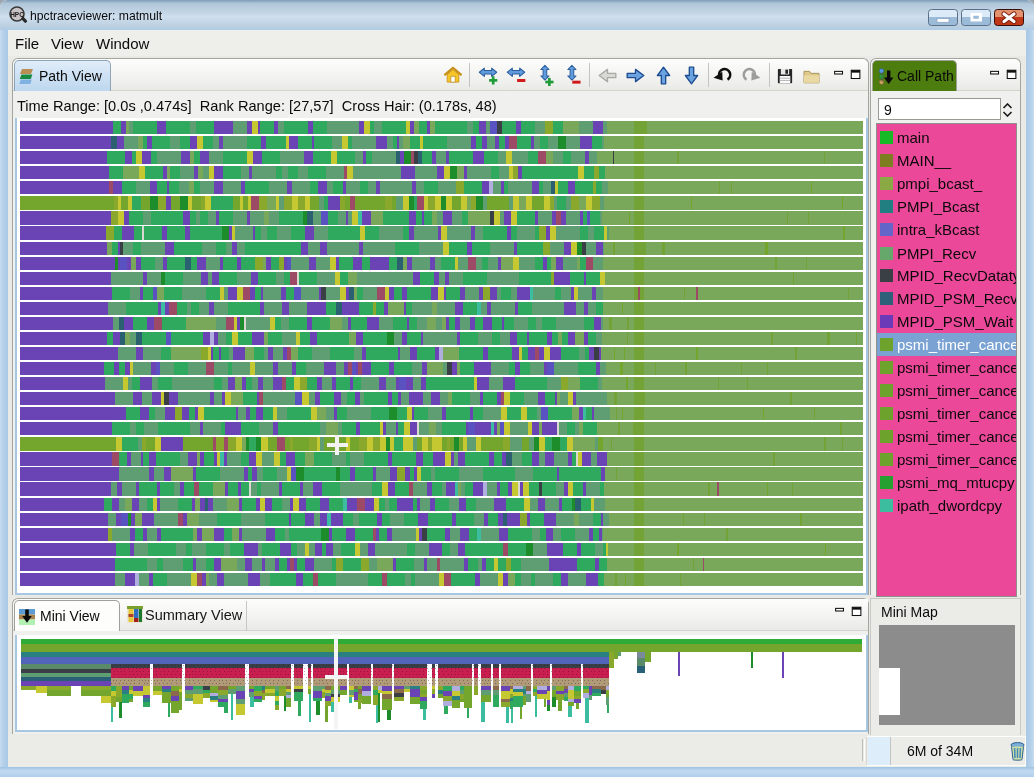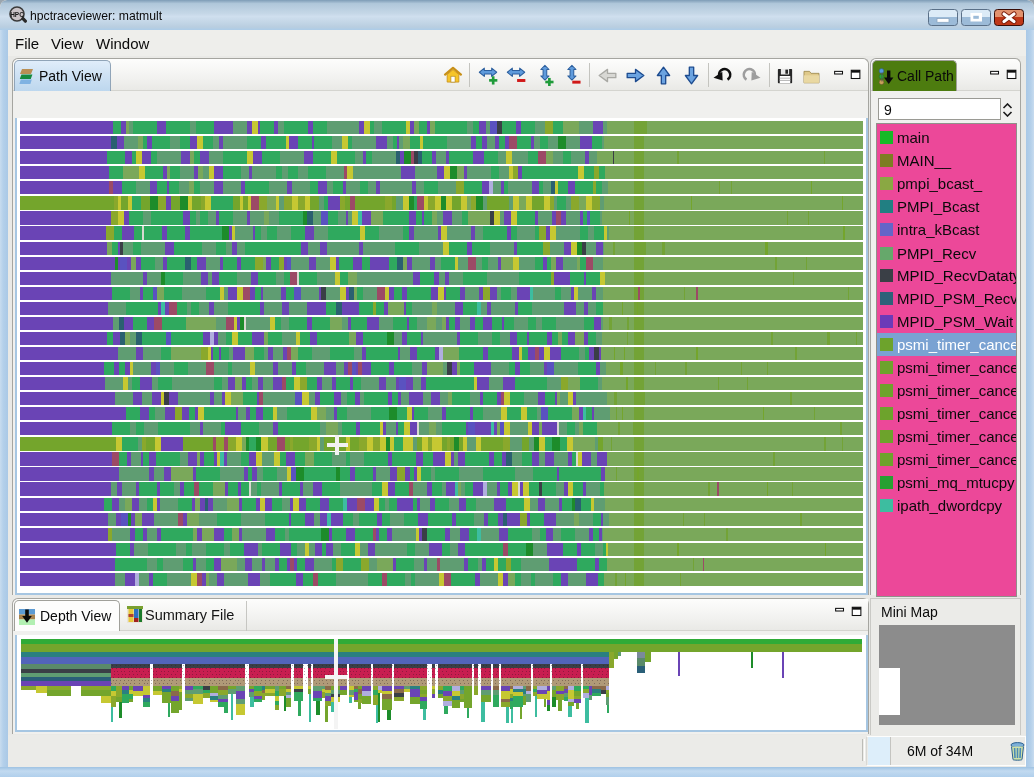--- a/index.html
+++ b/index.html
@@ -201,20 +201,21 @@
         <path d="M2.5 5.5 L9.5 5.5 L11.5 8 L21.5 8 L21.5 20 L2.5 20 Z" fill="#dfc98a" stroke="#9a854a" stroke-width="1"></path>
         <path d="M2.5 10.5 L21.5 10.5 L21.5 20 L2.5 20 Z" fill="#e9d8a2"></path>
       </svg>
       <svg class="tbi" style="left:819px;top:9px" width="18" height="18" viewBox="0 0 24 24">
         <rect x="3.5" y="4.5" width="10.5" height="3.5" fill="#fff" stroke="#0f0f0f" stroke-width="1.4"></rect>
       </svg>
       <svg class="tbi" style="left:836px;top:9px" width="18" height="18" viewBox="0 0 24 24">
         <rect x="3" y="3" width="11.5" height="11" fill="#fff" stroke="#0f0f0f" stroke-width="1.4"></rect>
         <rect x="3" y="3" width="11.5" height="3.2" fill="#0f0f0f"></rect>
       </svg>
+    <div id="traceInfo">Time Range: [0.0s ,0.474s]&nbsp; Rank Range: [27,57]&nbsp; Cross Hair: (0.178s, 48)</div>
     <div id="traceCanvas">
         <svg width="843" height="467" viewBox="0 0 843 467" shape-rendering="crispEdges">
           <path fill="#6a44b5" d="M0 0.0h93v13.2h-93zM101 0.0h5v13.2h-5zM137 0.0h3v13.2h-3zM140 0.0h2v13.2h-2zM142 0.0h4v13.2h-4zM194 0.0h7v13.2h-7zM201 0.0h12v13.2h-12zM227 0.0h5v13.2h-5zM238 0.0h2v13.2h-2zM254 0.0h4v13.2h-4zM288 0.0h5v13.2h-5zM339 0.0h5v13.2h-5zM390 0.0h4v13.2h-4zM407 0.0h3v13.2h-3zM459 0.0h7v13.2h-7zM496 0.0h5v13.2h-5zM573 0.0h3v13.2h-3zM576 0.0h7v13.2h-7zM819 0.0h2v13.2h-2zM627 0.0h3v13.2h-3zM621 0.0h3v13.2h-3zM0 15.1h91v13.2h-91zM97 15.1h7v13.2h-7zM127 15.1h5v13.2h-5zM170 15.1h7v13.2h-7zM199 15.1h4v13.2h-4zM241 15.1h2v13.2h-2zM243 15.1h3v13.2h-3zM269 15.1h9v13.2h-9zM292 15.1h2v13.2h-2zM356 15.1h4v13.2h-4zM360 15.1h7v13.2h-7zM377 15.1h2v13.2h-2zM451 15.1h5v13.2h-5zM462 15.1h5v13.2h-5zM475 15.1h4v13.2h-4zM485 15.1h4v13.2h-4zM511 15.1h3v13.2h-3zM560 15.1h12v13.2h-12zM599 15.1h2v13.2h-2zM669 15.1h2v13.2h-2zM0 30.1h87v13.2h-87zM105 30.1h3v13.2h-3zM108 30.1h4v13.2h-4zM122 30.1h9v13.2h-9zM161 30.1h9v13.2h-9zM180 30.1h9v13.2h-9zM233 30.1h9v13.2h-9zM284 30.1h9v13.2h-9zM343 30.1h3v13.2h-3zM380 30.1h4v13.2h-4zM412 30.1h4v13.2h-4zM426 30.1h3v13.2h-3zM453 30.1h7v13.2h-7zM460 30.1h4v13.2h-4zM565 30.1h4v13.2h-4zM607 30.1h2v13.2h-2zM0 45.2h89v13.2h-89zM143 45.2h4v13.2h-4zM174 45.2h4v13.2h-4zM194 45.2h9v13.2h-9zM229 45.2h3v13.2h-3zM381 45.2h5v13.2h-5zM386 45.2h9v13.2h-9zM417 45.2h7v13.2h-7zM444 45.2h3v13.2h-3zM498 45.2h4v13.2h-4zM646 45.2h3v13.2h-3zM0 60.2h89v13.2h-89zM93 60.2h9v13.2h-9zM130 60.2h7v13.2h-7zM147 60.2h2v13.2h-2zM194 60.2h9v13.2h-9zM221 60.2h4v13.2h-4zM267 60.2h5v13.2h-5zM298 60.2h9v13.2h-9zM323 60.2h3v13.2h-3zM356 60.2h4v13.2h-4zM392 60.2h4v13.2h-4zM462 60.2h7v13.2h-7zM481 60.2h3v13.2h-3zM512 60.2h7v13.2h-7zM548 60.2h7v13.2h-7zM146 75.3h5v13.2h-5zM308 75.3h12v13.2h-12zM771 75.3h3v13.2h-3zM0 90.4h91v13.2h-91zM104 90.4h5v13.2h-5zM163 90.4h7v13.2h-7zM196 90.4h3v13.2h-3zM227 90.4h3v13.2h-3zM326 90.4h2v13.2h-2zM342 90.4h9v13.2h-9zM389 90.4h7v13.2h-7zM402 90.4h2v13.2h-2zM423 90.4h9v13.2h-9zM484 90.4h3v13.2h-3zM487 90.4h4v13.2h-4zM515 90.4h3v13.2h-3zM532 90.4h4v13.2h-4zM541 90.4h5v13.2h-5zM560 90.4h3v13.2h-3zM0 105.4h86v13.2h-86zM102 105.4h12v13.2h-12zM142 105.4h5v13.2h-5zM165 105.4h5v13.2h-5zM209 105.4h3v13.2h-3zM233 105.4h2v13.2h-2zM285 105.4h9v13.2h-9zM389 105.4h5v13.2h-5zM418 105.4h3v13.2h-3zM451 105.4h4v13.2h-4zM487 105.4h4v13.2h-4zM526 105.4h4v13.2h-4zM779 105.4h2v13.2h-2zM819 105.4h2v13.2h-2zM0 120.5h87v13.2h-87zM98 120.5h2v13.2h-2zM145 120.5h9v13.2h-9zM212 120.5h5v13.2h-5zM281 120.5h7v13.2h-7zM300 120.5h3v13.2h-3zM303 120.5h4v13.2h-4zM339 120.5h4v13.2h-4zM447 120.5h5v13.2h-5zM494 120.5h3v13.2h-3zM544 120.5h7v13.2h-7zM576 120.5h7v13.2h-7zM0 135.5h95v13.2h-95zM98 135.5h2v13.2h-2zM107 135.5h4v13.2h-4zM116 135.5h5v13.2h-5zM143 135.5h4v13.2h-4zM177 135.5h9v13.2h-9zM200 135.5h3v13.2h-3zM217 135.5h4v13.2h-4zM246 135.5h5v13.2h-5zM264 135.5h3v13.2h-3zM289 135.5h7v13.2h-7zM316 135.5h3v13.2h-3zM333 135.5h9v13.2h-9zM350 135.5h12v13.2h-12zM362 135.5h7v13.2h-7zM387 135.5h5v13.2h-5zM410 135.5h5v13.2h-5zM478 135.5h3v13.2h-3zM523 135.5h4v13.2h-4zM536 135.5h7v13.2h-7zM762 135.5h1v13.2h-1zM664 135.5h2v13.2h-2zM737 135.5h3v13.2h-3zM0 150.6h91v13.2h-91zM123 150.6h4v13.2h-4zM181 150.6h7v13.2h-7zM192 150.6h7v13.2h-7zM231 150.6h7v13.2h-7zM393 150.6h7v13.2h-7zM414 150.6h5v13.2h-5zM425 150.6h4v13.2h-4zM534 150.6h4v13.2h-4zM538 150.6h12v13.2h-12zM564 150.6h2v13.2h-2zM0 165.7h89v13.2h-89zM89 165.7h3v13.2h-3zM120 165.7h3v13.2h-3zM208 165.7h9v13.2h-9zM230 165.7h5v13.2h-5zM241 165.7h2v13.2h-2zM261 165.7h5v13.2h-5zM299 165.7h2v13.2h-2zM326 165.7h3v13.2h-3zM369 165.7h5v13.2h-5zM382 165.7h5v13.2h-5zM411 165.7h7v13.2h-7zM424 165.7h2v13.2h-2zM440 165.7h5v13.2h-5zM459 165.7h4v13.2h-4zM470 165.7h7v13.2h-7zM497 165.7h4v13.2h-4zM501 165.7h9v13.2h-9zM551 165.7h3v13.2h-3zM572 165.7h4v13.2h-4zM0 180.7h86v13.2h-86zM86 180.7h2v13.2h-2zM138 180.7h3v13.2h-3zM145 180.7h4v13.2h-4zM189 180.7h5v13.2h-5zM240 180.7h4v13.2h-4zM262 180.7h7v13.2h-7zM287 180.7h12v13.2h-12zM299 180.7h7v13.2h-7zM322 180.7h5v13.2h-5zM327 180.7h3v13.2h-3zM330 180.7h9v13.2h-9zM364 180.7h4v13.2h-4zM384 180.7h2v13.2h-2zM435 180.7h5v13.2h-5zM440 180.7h3v13.2h-3zM467 180.7h4v13.2h-4zM495 180.7h3v13.2h-3zM544 180.7h12v13.2h-12zM564 180.7h4v13.2h-4zM766 180.7h1v13.2h-1zM622 180.7h3v13.2h-3zM0 195.8h93v13.2h-93zM104 195.8h9v13.2h-9zM127 195.8h7v13.2h-7zM217 195.8h3v13.2h-3zM287 195.8h5v13.2h-5zM328 195.8h3v13.2h-3zM347 195.8h12v13.2h-12zM387 195.8h2v13.2h-2zM426 195.8h3v13.2h-3zM435 195.8h5v13.2h-5zM450 195.8h5v13.2h-5zM463 195.8h9v13.2h-9zM482 195.8h2v13.2h-2zM574 195.8h7v13.2h-7zM0 210.8h87v13.2h-87zM93 210.8h7v13.2h-7zM183 210.8h7v13.2h-7zM194 210.8h4v13.2h-4zM232 210.8h12v13.2h-12zM290 210.8h7v13.2h-7zM336 210.8h7v13.2h-7zM382 210.8h5v13.2h-5zM401 210.8h2v13.2h-2zM437 210.8h3v13.2h-3zM490 210.8h7v13.2h-7zM507 210.8h2v13.2h-2zM527 210.8h5v13.2h-5zM548 210.8h7v13.2h-7zM564 210.8h4v13.2h-4zM582 210.8h4v13.2h-4zM600 210.8h2v13.2h-2zM0 225.9h86v13.2h-86zM86 225.9h12v13.2h-12zM116 225.9h7v13.2h-7zM191 225.9h2v13.2h-2zM199 225.9h2v13.2h-2zM213 225.9h12v13.2h-12zM248 225.9h5v13.2h-5zM263 225.9h4v13.2h-4zM342 225.9h4v13.2h-4zM378 225.9h2v13.2h-2zM390 225.9h7v13.2h-7zM415 225.9h4v13.2h-4zM463 225.9h5v13.2h-5zM492 225.9h4v13.2h-4zM496 225.9h3v13.2h-3zM508 225.9h7v13.2h-7zM519 225.9h5v13.2h-5zM530 225.9h4v13.2h-4zM534 225.9h7v13.2h-7zM569 225.9h5v13.2h-5zM579 225.9h2v13.2h-2zM609 225.9h1v13.2h-1zM0 241.0h84v13.2h-84zM94 241.0h5v13.2h-5zM105 241.0h5v13.2h-5zM131 241.0h5v13.2h-5zM253 241.0h5v13.2h-5zM272 241.0h4v13.2h-4zM304 241.0h12v13.2h-12zM324 241.0h4v13.2h-4zM336 241.0h2v13.2h-2zM342 241.0h9v13.2h-9zM369 241.0h5v13.2h-5zM402 241.0h5v13.2h-5zM432 241.0h5v13.2h-5zM454 241.0h5v13.2h-5zM459 241.0h12v13.2h-12zM495 241.0h5v13.2h-5zM524 241.0h3v13.2h-3zM576 241.0h4v13.2h-4zM586 241.0h4v13.2h-4zM0 256.0h85v13.2h-85zM120 256.0h7v13.2h-7zM127 256.0h5v13.2h-5zM208 256.0h7v13.2h-7zM222 256.0h4v13.2h-4zM238 256.0h5v13.2h-5zM253 256.0h9v13.2h-9zM297 256.0h5v13.2h-5zM312 256.0h4v13.2h-4zM330 256.0h3v13.2h-3zM359 256.0h7v13.2h-7zM376 256.0h3v13.2h-3zM386 256.0h7v13.2h-7zM401 256.0h5v13.2h-5zM457 256.0h3v13.2h-3zM460 256.0h9v13.2h-9zM483 256.0h7v13.2h-7zM490 256.0h5v13.2h-5zM0 271.1h95v13.2h-95zM113 271.1h9v13.2h-9zM132 271.1h9v13.2h-9zM149 271.1h9v13.2h-9zM190 271.1h4v13.2h-4zM202 271.1h3v13.2h-3zM237 271.1h2v13.2h-2zM295 271.1h5v13.2h-5zM314 271.1h7v13.2h-7zM335 271.1h5v13.2h-5zM368 271.1h4v13.2h-4zM378 271.1h3v13.2h-3zM389 271.1h9v13.2h-9zM398 271.1h2v13.2h-2zM400 271.1h3v13.2h-3zM411 271.1h9v13.2h-9zM460 271.1h3v13.2h-3zM477 271.1h4v13.2h-4zM518 271.1h7v13.2h-7zM535 271.1h2v13.2h-2zM553 271.1h3v13.2h-3zM0 286.1h95v13.2h-95zM95 286.1h4v13.2h-4zM99 286.1h7v13.2h-7zM120 286.1h9v13.2h-9zM145 286.1h4v13.2h-4zM149 286.1h3v13.2h-3zM152 286.1h3v13.2h-3zM162 286.1h7v13.2h-7zM175 286.1h3v13.2h-3zM216 286.1h2v13.2h-2zM226 286.1h4v13.2h-4zM236 286.1h7v13.2h-7zM314 286.1h3v13.2h-3zM392 286.1h2v13.2h-2zM422 286.1h4v13.2h-4zM450 286.1h3v13.2h-3zM559 286.1h4v13.2h-4zM572 286.1h2v13.2h-2zM724 286.1h1v13.2h-1zM0 301.2h85v13.2h-85zM85 301.2h7v13.2h-7zM180 301.2h3v13.2h-3zM205 301.2h16v13.2h-16zM253 301.2h5v13.2h-5zM336 301.2h4v13.2h-4zM363 301.2h3v13.2h-3zM376 301.2h2v13.2h-2zM390 301.2h7v13.2h-7zM446 301.2h2v13.2h-2zM455 301.2h16v13.2h-16zM474 301.2h3v13.2h-3zM512 301.2h7v13.2h-7zM522 301.2h12v13.2h-12zM534 301.2h3v13.2h-3zM141 316.3h22v13.2h-22zM631 316.3h1v13.2h-1zM0 331.3h92v13.2h-92zM107 331.3h4v13.2h-4zM121 331.3h2v13.2h-2zM129 331.3h7v13.2h-7zM168 331.3h9v13.2h-9zM180 331.3h4v13.2h-4zM194 331.3h3v13.2h-3zM204 331.3h3v13.2h-3zM229 331.3h7v13.2h-7zM266 331.3h9v13.2h-9zM368 331.3h4v13.2h-4zM396 331.3h7v13.2h-7zM413 331.3h12v13.2h-12zM431 331.3h3v13.2h-3zM438 331.3h7v13.2h-7zM469 331.3h5v13.2h-5zM482 331.3h4v13.2h-4zM512 331.3h7v13.2h-7zM525 331.3h9v13.2h-9zM548 331.3h4v13.2h-4zM562 331.3h9v13.2h-9zM577 331.3h9v13.2h-9zM586 331.3h1v13.2h-1zM774 331.3h1v13.2h-1zM710 331.3h1v13.2h-1zM0 346.4h94v13.2h-94zM94 346.4h5v13.2h-5zM129 346.4h5v13.2h-5zM144 346.4h7v13.2h-7zM173 346.4h3v13.2h-3zM224 346.4h4v13.2h-4zM232 346.4h5v13.2h-5zM330 346.4h5v13.2h-5zM353 346.4h3v13.2h-3zM370 346.4h7v13.2h-7zM385 346.4h5v13.2h-5zM394 346.4h3v13.2h-3zM537 346.4h2v13.2h-2zM581 346.4h4v13.2h-4zM0 361.4h91v13.2h-91zM97 361.4h5v13.2h-5zM116 361.4h3v13.2h-3zM137 361.4h3v13.2h-3zM160 361.4h4v13.2h-4zM205 361.4h3v13.2h-3zM218 361.4h3v13.2h-3zM259 361.4h3v13.2h-3zM280 361.4h3v13.2h-3zM293 361.4h9v13.2h-9zM368 361.4h7v13.2h-7zM407 361.4h5v13.2h-5zM426 361.4h9v13.2h-9zM453 361.4h5v13.2h-5zM458 361.4h5v13.2h-5zM477 361.4h3v13.2h-3zM488 361.4h4v13.2h-4zM500 361.4h3v13.2h-3zM544 361.4h4v13.2h-4zM563 361.4h3v13.2h-3zM0 376.5h84v13.2h-84zM92 376.5h7v13.2h-7zM112 376.5h7v13.2h-7zM137 376.5h3v13.2h-3zM172 376.5h3v13.2h-3zM180 376.5h5v13.2h-5zM188 376.5h5v13.2h-5zM219 376.5h3v13.2h-3zM236 376.5h4v13.2h-4zM245 376.5h7v13.2h-7zM270 376.5h3v13.2h-3zM279 376.5h4v13.2h-4zM283 376.5h3v13.2h-3zM300 376.5h9v13.2h-9zM327 376.5h5v13.2h-5zM332 376.5h5v13.2h-5zM345 376.5h9v13.2h-9zM377 376.5h16v13.2h-16zM397 376.5h3v13.2h-3zM410 376.5h5v13.2h-5zM439 376.5h7v13.2h-7zM474 376.5h12v13.2h-12zM518 376.5h7v13.2h-7zM539 376.5h3v13.2h-3zM585 376.5h4v13.2h-4zM751 376.5h2v13.2h-2zM739 376.5h1v13.2h-1zM694 376.5h1v13.2h-1zM0 391.6h88v13.2h-88zM96 391.6h5v13.2h-5zM111 391.6h4v13.2h-4zM122 391.6h12v13.2h-12zM163 391.6h4v13.2h-4zM269 391.6h2v13.2h-2zM285 391.6h9v13.2h-9zM300 391.6h7v13.2h-7zM311 391.6h12v13.2h-12zM357 391.6h5v13.2h-5zM398 391.6h5v13.2h-5zM403 391.6h5v13.2h-5zM432 391.6h4v13.2h-4zM464 391.6h4v13.2h-4zM478 391.6h5v13.2h-5zM487 391.6h9v13.2h-9zM496 391.6h4v13.2h-4zM507 391.6h3v13.2h-3zM524 391.6h12v13.2h-12zM581 391.6h2v13.2h-2zM621 391.6h1v13.2h-1zM0 406.6h88v13.2h-88zM110 406.6h5v13.2h-5zM123 406.6h4v13.2h-4zM137 406.6h4v13.2h-4zM177 406.6h5v13.2h-5zM194 406.6h7v13.2h-7zM201 406.6h3v13.2h-3zM219 406.6h3v13.2h-3zM246 406.6h9v13.2h-9zM309 406.6h3v13.2h-3zM326 406.6h9v13.2h-9zM356 406.6h3v13.2h-3zM367 406.6h5v13.2h-5zM399 406.6h3v13.2h-3zM425 406.6h5v13.2h-5zM440 406.6h9v13.2h-9zM479 406.6h9v13.2h-9zM526 406.6h7v13.2h-7zM569 406.6h4v13.2h-4zM579 406.6h3v13.2h-3zM605 406.6h3v13.2h-3zM723 406.6h3v13.2h-3zM0 421.7h89v13.2h-89zM89 421.7h7v13.2h-7zM110 421.7h4v13.2h-4zM224 421.7h9v13.2h-9zM233 421.7h5v13.2h-5zM260 421.7h4v13.2h-4zM264 421.7h7v13.2h-7zM295 421.7h7v13.2h-7zM306 421.7h7v13.2h-7zM348 421.7h7v13.2h-7zM409 421.7h9v13.2h-9zM418 421.7h4v13.2h-4zM438 421.7h7v13.2h-7zM527 421.7h12v13.2h-12zM539 421.7h4v13.2h-4zM557 421.7h4v13.2h-4zM0 436.7h84v13.2h-84zM84 436.7h7v13.2h-7zM91 436.7h4v13.2h-4zM173 436.7h3v13.2h-3zM194 436.7h7v13.2h-7zM225 436.7h3v13.2h-3zM228 436.7h4v13.2h-4zM242 436.7h3v13.2h-3zM255 436.7h4v13.2h-4zM267 436.7h3v13.2h-3zM274 436.7h3v13.2h-3zM285 436.7h9v13.2h-9zM373 436.7h3v13.2h-3zM404 436.7h3v13.2h-3zM444 436.7h4v13.2h-4zM462 436.7h4v13.2h-4zM529 436.7h12v13.2h-12zM541 436.7h7v13.2h-7zM548 436.7h9v13.2h-9zM575 436.7h4v13.2h-4zM587 436.7h7v13.2h-7zM597 436.7h2v13.2h-2zM728 436.7h2v13.2h-2zM0 451.8h95v13.2h-95zM105 451.8h5v13.2h-5zM110 451.8h5v13.2h-5zM129 451.8h4v13.2h-4zM182 451.8h4v13.2h-4zM197 451.8h7v13.2h-7zM228 451.8h12v13.2h-12zM276 451.8h7v13.2h-7zM455 451.8h5v13.2h-5zM483 451.8h5v13.2h-5zM541 451.8h7v13.2h-7zM566 451.8h7v13.2h-7zM573 451.8h5v13.2h-5zM709 451.8h1v13.2h-1zM619 451.8h1v13.2h-1z"></path>
           <path fill="#2fa95e" d="M93 0.0h8v13.2h-8zM113 0.0h10v13.2h-10zM123 0.0h14v13.2h-14zM146 0.0h24v13.2h-24zM176 0.0h18v13.2h-18zM240 0.0h8v13.2h-8zM248 0.0h6v13.2h-6zM264 0.0h24v13.2h-24zM293 0.0h14v13.2h-14zM350 0.0h4v13.2h-4zM362 0.0h24v13.2h-24zM399 0.0h8v13.2h-8zM415 0.0h32v13.2h-32zM453 0.0h6v13.2h-6zM482 0.0h14v13.2h-14zM501 0.0h14v13.2h-14zM533 0.0h10v13.2h-10zM587 0.0h2v13.2h-2zM123 15.1h4v13.2h-4zM132 15.1h14v13.2h-14zM146 15.1h4v13.2h-4zM160 15.1h10v13.2h-10zM183 15.1h10v13.2h-10zM227 15.1h14v13.2h-14zM246 15.1h10v13.2h-10zM256 15.1h10v13.2h-10zM278 15.1h14v13.2h-14zM294 15.1h18v13.2h-18zM328 15.1h4v13.2h-4zM373 15.1h4v13.2h-4zM390 15.1h10v13.2h-10zM403 15.1h24v13.2h-24zM456 15.1h6v13.2h-6zM479 15.1h6v13.2h-6zM497 15.1h14v13.2h-14zM520 15.1h8v13.2h-8zM572 15.1h10v13.2h-10zM87 30.1h18v13.2h-18zM112 30.1h4v13.2h-4zM131 30.1h6v13.2h-6zM174 30.1h6v13.2h-6zM203 30.1h24v13.2h-24zM242 30.1h18v13.2h-18zM293 30.1h18v13.2h-18zM317 30.1h18v13.2h-18zM346 30.1h6v13.2h-6zM402 30.1h10v13.2h-10zM429 30.1h24v13.2h-24zM464 30.1h14v13.2h-14zM508 30.1h10v13.2h-10zM543 30.1h8v13.2h-8zM588 30.1h2v13.2h-2zM89 45.2h14v13.2h-14zM125 45.2h18v13.2h-18zM150 45.2h10v13.2h-10zM203 45.2h18v13.2h-18zM256 45.2h6v13.2h-6zM268 45.2h10v13.2h-10zM288 45.2h18v13.2h-18zM471 45.2h8v13.2h-8zM502 45.2h24v13.2h-24zM526 45.2h24v13.2h-24zM550 45.2h8v13.2h-8zM564 45.2h10v13.2h-10zM579 45.2h6v13.2h-6zM608 45.2h2v13.2h-2zM102 60.2h14v13.2h-14zM137 60.2h10v13.2h-10zM149 60.2h10v13.2h-10zM174 60.2h6v13.2h-6zM225 60.2h24v13.2h-24zM290 60.2h8v13.2h-8zM313 60.2h10v13.2h-10zM340 60.2h8v13.2h-8zM404 60.2h14v13.2h-14zM444 60.2h18v13.2h-18zM484 60.2h4v13.2h-4zM519 60.2h4v13.2h-4zM538 60.2h10v13.2h-10zM555 60.2h18v13.2h-18zM576 60.2h6v13.2h-6zM112 75.3h9v13.2h-9zM191 75.3h22v13.2h-22zM304 75.3h4v13.2h-4zM394 75.3h3v13.2h-3zM537 75.3h9v13.2h-9zM584 75.3h5v13.2h-5zM109 90.4h14v13.2h-14zM131 90.4h32v13.2h-32zM170 90.4h6v13.2h-6zM180 90.4h8v13.2h-8zM199 90.4h14v13.2h-14zM259 90.4h24v13.2h-24zM308 90.4h10v13.2h-10zM363 90.4h18v13.2h-18zM381 90.4h8v13.2h-8zM396 90.4h6v13.2h-6zM404 90.4h8v13.2h-8zM442 90.4h6v13.2h-6zM497 90.4h10v13.2h-10zM507 90.4h8v13.2h-8zM563 90.4h4v13.2h-4zM570 90.4h10v13.2h-10zM617 90.4h2v13.2h-2zM94 105.4h8v13.2h-8zM114 105.4h8v13.2h-8zM124 105.4h18v13.2h-18zM147 105.4h18v13.2h-18zM170 105.4h32v13.2h-32zM235 105.4h6v13.2h-6zM247 105.4h10v13.2h-10zM271 105.4h14v13.2h-14zM308 105.4h32v13.2h-32zM345 105.4h14v13.2h-14zM383 105.4h6v13.2h-6zM463 105.4h24v13.2h-24zM491 105.4h6v13.2h-6zM515 105.4h4v13.2h-4zM560 105.4h8v13.2h-8zM574 105.4h10v13.2h-10zM92 120.5h6v13.2h-6zM113 120.5h8v13.2h-8zM154 120.5h18v13.2h-18zM172 120.5h10v13.2h-10zM196 120.5h10v13.2h-10zM225 120.5h32v13.2h-32zM257 120.5h24v13.2h-24zM375 120.5h24v13.2h-24zM429 120.5h18v13.2h-18zM452 120.5h18v13.2h-18zM497 120.5h8v13.2h-8zM505 120.5h18v13.2h-18zM584 120.5h2v13.2h-2zM121 135.5h14v13.2h-14zM147 135.5h18v13.2h-18zM171 135.5h6v13.2h-6zM203 135.5h14v13.2h-14zM221 135.5h14v13.2h-14zM251 135.5h8v13.2h-8zM319 135.5h14v13.2h-14zM342 135.5h8v13.2h-8zM369 135.5h8v13.2h-8zM421 135.5h14v13.2h-14zM462 135.5h6v13.2h-6zM515 135.5h8v13.2h-8zM527 135.5h4v13.2h-4zM560 135.5h6v13.2h-6zM583 135.5h2v13.2h-2zM145 150.6h18v13.2h-18zM199 150.6h18v13.2h-18zM238 150.6h18v13.2h-18zM264 150.6h6v13.2h-6zM279 150.6h18v13.2h-18zM320 150.6h8v13.2h-8zM400 150.6h14v13.2h-14zM443 150.6h24v13.2h-24zM499 150.6h32v13.2h-32zM550 150.6h14v13.2h-14zM566 150.6h14v13.2h-14zM92 165.7h18v13.2h-18zM123 165.7h10v13.2h-10zM144 165.7h18v13.2h-18zM186 165.7h14v13.2h-14zM235 165.7h6v13.2h-6zM266 165.7h8v13.2h-8zM337 165.7h6v13.2h-6zM374 165.7h8v13.2h-8zM387 165.7h24v13.2h-24zM426 165.7h14v13.2h-14zM481 165.7h10v13.2h-10zM535 165.7h6v13.2h-6zM583 165.7h2v13.2h-2zM106 180.7h32v13.2h-32zM157 180.7h10v13.2h-10zM171 180.7h8v13.2h-8zM208 180.7h32v13.2h-32zM306 180.7h10v13.2h-10zM339 180.7h14v13.2h-14zM356 180.7h8v13.2h-8zM386 180.7h6v13.2h-6zM443 180.7h14v13.2h-14zM498 180.7h14v13.2h-14zM576 180.7h7v13.2h-7zM113 195.8h14v13.2h-14zM142 195.8h24v13.2h-24zM255 195.8h6v13.2h-6zM269 195.8h18v13.2h-18zM292 195.8h18v13.2h-18zM331 195.8h8v13.2h-8zM339 195.8h8v13.2h-8zM373 195.8h14v13.2h-14zM389 195.8h8v13.2h-8zM429 195.8h6v13.2h-6zM455 195.8h8v13.2h-8zM472 195.8h10v13.2h-10zM484 195.8h10v13.2h-10zM508 195.8h8v13.2h-8zM522 195.8h14v13.2h-14zM564 195.8h10v13.2h-10zM87 210.8h6v13.2h-6zM122 210.8h24v13.2h-24zM151 210.8h32v13.2h-32zM206 210.8h6v13.2h-6zM218 210.8h14v13.2h-14zM248 210.8h14v13.2h-14zM280 210.8h10v13.2h-10zM297 210.8h32v13.2h-32zM343 210.8h24v13.2h-24zM387 210.8h14v13.2h-14zM440 210.8h18v13.2h-18zM472 210.8h8v13.2h-8zM497 210.8h10v13.2h-10zM509 210.8h18v13.2h-18zM532 210.8h6v13.2h-6zM542 210.8h6v13.2h-6zM568 210.8h8v13.2h-8zM141 225.9h10v13.2h-10zM193 225.9h6v13.2h-6zM201 225.9h8v13.2h-8zM234 225.9h10v13.2h-10zM278 225.9h14v13.2h-14zM310 225.9h24v13.2h-24zM346 225.9h32v13.2h-32zM397 225.9h18v13.2h-18zM439 225.9h24v13.2h-24zM468 225.9h24v13.2h-24zM502 225.9h6v13.2h-6zM541 225.9h18v13.2h-18zM565 225.9h4v13.2h-4zM581 225.9h3v13.2h-3zM84 241.0h10v13.2h-10zM99 241.0h6v13.2h-6zM154 241.0h8v13.2h-8zM162 241.0h6v13.2h-6zM208 241.0h4v13.2h-4zM276 241.0h10v13.2h-10zM351 241.0h18v13.2h-18zM374 241.0h8v13.2h-8zM382 241.0h10v13.2h-10zM440 241.0h14v13.2h-14zM489 241.0h6v13.2h-6zM500 241.0h10v13.2h-10zM558 241.0h18v13.2h-18zM112 256.0h8v13.2h-8zM138 256.0h14v13.2h-14zM194 256.0h8v13.2h-8zM226 256.0h6v13.2h-6zM266 256.0h8v13.2h-8zM287 256.0h10v13.2h-10zM316 256.0h14v13.2h-14zM333 256.0h8v13.2h-8zM406 256.0h24v13.2h-24zM430 256.0h24v13.2h-24zM495 256.0h32v13.2h-32zM560 256.0h18v13.2h-18zM582 256.0h7v13.2h-7zM223 271.1h14v13.2h-14zM300 271.1h14v13.2h-14zM327 271.1h8v13.2h-8zM344 271.1h24v13.2h-24zM372 271.1h6v13.2h-6zM432 271.1h18v13.2h-18zM463 271.1h14v13.2h-14zM490 271.1h14v13.2h-14zM525 271.1h10v13.2h-10zM587 271.1h6v13.2h-6zM610 271.1h1v13.2h-1zM106 286.1h14v13.2h-14zM129 286.1h6v13.2h-6zM169 286.1h6v13.2h-6zM184 286.1h18v13.2h-18zM202 286.1h14v13.2h-14zM230 286.1h6v13.2h-6zM243 286.1h10v13.2h-10zM267 286.1h24v13.2h-24zM317 286.1h10v13.2h-10zM351 286.1h18v13.2h-18zM377 286.1h10v13.2h-10zM394 286.1h14v13.2h-14zM426 286.1h24v13.2h-24zM453 286.1h10v13.2h-10zM487 286.1h14v13.2h-14zM507 286.1h10v13.2h-10zM528 286.1h24v13.2h-24zM566 286.1h6v13.2h-6zM92 301.2h18v13.2h-18zM116 301.2h8v13.2h-8zM138 301.2h32v13.2h-32zM201 301.2h4v13.2h-4zM221 301.2h18v13.2h-18zM258 301.2h18v13.2h-18zM276 301.2h24v13.2h-24zM322 301.2h14v13.2h-14zM340 301.2h14v13.2h-14zM354 301.2h6v13.2h-6zM378 301.2h6v13.2h-6zM422 301.2h24v13.2h-24zM547 301.2h8v13.2h-8zM563 301.2h14v13.2h-14zM584 301.2h2v13.2h-2zM102 316.3h16v13.2h-16zM229 316.3h7v13.2h-7zM374 316.3h9v13.2h-9zM525 316.3h7v13.2h-7zM540 316.3h7v13.2h-7zM583 316.3h7v13.2h-7zM99 331.3h8v13.2h-8zM123 331.3h6v13.2h-6zM136 331.3h24v13.2h-24zM184 331.3h10v13.2h-10zM221 331.3h8v13.2h-8zM260 331.3h6v13.2h-6zM275 331.3h10v13.2h-10zM294 331.3h18v13.2h-18zM326 331.3h4v13.2h-4zM344 331.3h24v13.2h-24zM372 331.3h24v13.2h-24zM403 331.3h10v13.2h-10zM445 331.3h24v13.2h-24zM474 331.3h8v13.2h-8zM502 331.3h10v13.2h-10zM552 331.3h4v13.2h-4zM176 346.4h24v13.2h-24zM228 346.4h4v13.2h-4zM243 346.4h14v13.2h-14zM284 346.4h24v13.2h-24zM308 346.4h8v13.2h-8zM320 346.4h10v13.2h-10zM335 346.4h18v13.2h-18zM390 346.4h4v13.2h-4zM401 346.4h10v13.2h-10zM415 346.4h24v13.2h-24zM463 346.4h32v13.2h-32zM513 346.4h24v13.2h-24zM539 346.4h32v13.2h-32zM571 346.4h10v13.2h-10zM585 346.4h7v13.2h-7zM119 361.4h18v13.2h-18zM140 361.4h6v13.2h-6zM146 361.4h8v13.2h-8zM164 361.4h10v13.2h-10zM179 361.4h14v13.2h-14zM208 361.4h10v13.2h-10zM221 361.4h8v13.2h-8zM237 361.4h4v13.2h-4zM262 361.4h18v13.2h-18zM302 361.4h18v13.2h-18zM352 361.4h10v13.2h-10zM375 361.4h14v13.2h-14zM412 361.4h10v13.2h-10zM445 361.4h8v13.2h-8zM480 361.4h8v13.2h-8zM509 361.4h10v13.2h-10zM522 361.4h14v13.2h-14zM553 361.4h10v13.2h-10zM580 361.4h4v13.2h-4zM84 376.5h8v13.2h-8zM127 376.5h6v13.2h-6zM158 376.5h14v13.2h-14zM222 376.5h14v13.2h-14zM252 376.5h10v13.2h-10zM286 376.5h14v13.2h-14zM309 376.5h14v13.2h-14zM359 376.5h6v13.2h-6zM369 376.5h8v13.2h-8zM393 376.5h4v13.2h-4zM415 376.5h14v13.2h-14zM446 376.5h10v13.2h-10zM486 376.5h18v13.2h-18zM542 376.5h10v13.2h-10zM561 376.5h4v13.2h-4zM565 376.5h6v13.2h-6zM197 391.6h24v13.2h-24zM245 391.6h24v13.2h-24zM271 391.6h14v13.2h-14zM323 391.6h10v13.2h-10zM339 391.6h18v13.2h-18zM362 391.6h8v13.2h-8zM384 391.6h14v13.2h-14zM408 391.6h24v13.2h-24zM436 391.6h18v13.2h-18zM468 391.6h10v13.2h-10zM510 391.6h14v13.2h-14zM573 391.6h8v13.2h-8zM115 406.6h8v13.2h-8zM141 406.6h14v13.2h-14zM155 406.6h18v13.2h-18zM204 406.6h8v13.2h-8zM255 406.6h10v13.2h-10zM269 406.6h32v13.2h-32zM312 406.6h14v13.2h-14zM335 406.6h18v13.2h-18zM359 406.6h8v13.2h-8zM407 406.6h18v13.2h-18zM449 406.6h8v13.2h-8zM488 406.6h24v13.2h-24zM520 406.6h6v13.2h-6zM541 406.6h14v13.2h-14zM573 406.6h6v13.2h-6zM583 406.6h3v13.2h-3zM96 421.7h14v13.2h-14zM128 421.7h10v13.2h-10zM138 421.7h18v13.2h-18zM166 421.7h6v13.2h-6zM186 421.7h18v13.2h-18zM210 421.7h14v13.2h-14zM242 421.7h18v13.2h-18zM271 421.7h6v13.2h-6zM302 421.7h4v13.2h-4zM321 421.7h14v13.2h-14zM387 421.7h8v13.2h-8zM422 421.7h8v13.2h-8zM445 421.7h32v13.2h-32zM477 421.7h6v13.2h-6zM488 421.7h8v13.2h-8zM496 421.7h10v13.2h-10zM543 421.7h14v13.2h-14zM561 421.7h14v13.2h-14zM583 421.7h3v13.2h-3zM95 436.7h32v13.2h-32zM137 436.7h6v13.2h-6zM163 436.7h10v13.2h-10zM186 436.7h8v13.2h-8zM259 436.7h8v13.2h-8zM277 436.7h8v13.2h-8zM312 436.7h4v13.2h-4zM323 436.7h18v13.2h-18zM376 436.7h18v13.2h-18zM448 436.7h10v13.2h-10zM466 436.7h8v13.2h-8zM478 436.7h8v13.2h-8zM491 436.7h10v13.2h-10zM557 436.7h18v13.2h-18zM579 436.7h8v13.2h-8zM133 451.8h14v13.2h-14zM250 451.8h18v13.2h-18zM268 451.8h8v13.2h-8zM283 451.8h10v13.2h-10zM298 451.8h18v13.2h-18zM348 451.8h14v13.2h-14zM367 451.8h18v13.2h-18zM391 451.8h4v13.2h-4zM431 451.8h24v13.2h-24zM495 451.8h6v13.2h-6zM511 451.8h4v13.2h-4zM533 451.8h8v13.2h-8zM578 451.8h6v13.2h-6zM584 451.8h3v13.2h-3z"></path>
           <path fill="#7aa85a" d="M106 0.0h3v13.2h-3zM394 0.0h5v13.2h-5zM410 0.0h5v13.2h-5zM543 0.0h16v13.2h-16zM587 0.0h256v13.2h-256zM118 15.1h5v13.2h-5zM383 15.1h7v13.2h-7zM582 15.1h261v13.2h-261zM170 30.1h4v13.2h-4zM526 30.1h7v13.2h-7zM577 30.1h11v13.2h-11zM588 30.1h255v13.2h-255zM103 45.2h16v13.2h-16zM147 45.2h3v13.2h-3zM178 45.2h5v13.2h-5zM437 45.2h7v13.2h-7zM585 45.2h258v13.2h-258zM169 60.2h5v13.2h-5zM582 60.2h261v13.2h-261zM247 75.3h9v13.2h-9zM447 75.3h4v13.2h-4zM499 75.3h7v13.2h-7zM559 75.3h7v13.2h-7zM584 75.3h259v13.2h-259zM244 90.4h5v13.2h-5zM351 90.4h12v13.2h-12zM412 90.4h5v13.2h-5zM448 90.4h22v13.2h-22zM582 90.4h261v13.2h-261zM587 105.4h256v13.2h-256zM87 120.5h5v13.2h-5zM584 120.5h259v13.2h-259zM111 135.5h5v13.2h-5zM243 135.5h3v13.2h-3zM383 135.5h4v13.2h-4zM481 135.5h12v13.2h-12zM531 135.5h5v13.2h-5zM557 135.5h3v13.2h-3zM583 135.5h260v13.2h-260zM328 150.6h9v13.2h-9zM580 150.6h263v13.2h-263zM137 165.7h7v13.2h-7zM334 165.7h3v13.2h-3zM583 165.7h260v13.2h-260zM368 180.7h16v13.2h-16zM412 180.7h5v13.2h-5zM583 180.7h260v13.2h-260zM166 195.8h30v13.2h-30zM310 195.8h12v13.2h-12zM407 195.8h9v13.2h-9zM422 195.8h4v13.2h-4zM581 195.8h262v13.2h-262zM105 210.8h5v13.2h-5zM244 210.8h4v13.2h-4zM329 210.8h7v13.2h-7zM538 210.8h4v13.2h-4zM555 210.8h9v13.2h-9zM582 210.8h261v13.2h-261zM151 225.9h30v13.2h-30zM225 225.9h9v13.2h-9zM271 225.9h7v13.2h-7zM423 225.9h16v13.2h-16zM581 225.9h262v13.2h-262zM407 241.0h16v13.2h-16zM437 241.0h3v13.2h-3zM586 241.0h257v13.2h-257zM215 256.0h7v13.2h-7zM548 256.0h12v13.2h-12zM582 256.0h261v13.2h-261zM211 271.1h12v13.2h-12zM428 271.1h4v13.2h-4zM537 271.1h3v13.2h-3zM587 271.1h256v13.2h-256zM297 286.1h9v13.2h-9zM552 286.1h7v13.2h-7zM586 286.1h257v13.2h-257zM306 301.2h12v13.2h-12zM409 301.2h7v13.2h-7zM477 301.2h3v13.2h-3zM519 301.2h3v13.2h-3zM559 301.2h4v13.2h-4zM577 301.2h7v13.2h-7zM584 301.2h259v13.2h-259zM222 316.3h4v13.2h-4zM553 316.3h22v13.2h-22zM583 316.3h260v13.2h-260zM177 331.3h3v13.2h-3zM285 331.3h9v13.2h-9zM587 331.3h256v13.2h-256zM151 346.4h22v13.2h-22zM585 346.4h258v13.2h-258zM193 361.4h12v13.2h-12zM438 361.4h3v13.2h-3zM584 361.4h259v13.2h-259zM105 376.5h7v13.2h-7zM175 376.5h5v13.2h-5zM207 376.5h12v13.2h-12zM585 376.5h258v13.2h-258zM115 391.6h7v13.2h-7zM167 391.6h12v13.2h-12zM554 391.6h5v13.2h-5zM583 391.6h260v13.2h-260zM173 406.6h4v13.2h-4zM182 406.6h12v13.2h-12zM212 406.6h7v13.2h-7zM583 406.6h260v13.2h-260zM586 421.7h257v13.2h-257zM201 436.7h16v13.2h-16zM357 436.7h16v13.2h-16zM587 436.7h256v13.2h-256zM186 451.8h3v13.2h-3zM488 451.8h7v13.2h-7zM584 451.8h259v13.2h-259z"></path>
           <path fill="#5f9d72" d="M109 0.0h4v13.2h-4zM170 0.0h6v13.2h-6zM213 0.0h14v13.2h-14zM258 0.0h6v13.2h-6zM307 0.0h32v13.2h-32zM354 0.0h8v13.2h-8zM447 0.0h6v13.2h-6zM466 0.0h4v13.2h-4zM515 0.0h10v13.2h-10zM559 0.0h14v13.2h-14zM583 0.0h4v13.2h-4zM104 15.1h14v13.2h-14zM150 15.1h10v13.2h-10zM193 15.1h6v13.2h-6zM203 15.1h24v13.2h-24zM312 15.1h10v13.2h-10zM332 15.1h24v13.2h-24zM367 15.1h6v13.2h-6zM379 15.1h4v13.2h-4zM427 15.1h24v13.2h-24zM467 15.1h8v13.2h-8zM514 15.1h6v13.2h-6zM528 15.1h10v13.2h-10zM546 15.1h14v13.2h-14zM582 15.1h2v13.2h-2zM137 30.1h24v13.2h-24zM189 30.1h14v13.2h-14zM260 30.1h24v13.2h-24zM335 30.1h8v13.2h-8zM352 30.1h24v13.2h-24zM416 30.1h10v13.2h-10zM478 30.1h8v13.2h-8zM492 30.1h8v13.2h-8zM500 30.1h8v13.2h-8zM533 30.1h10v13.2h-10zM551 30.1h14v13.2h-14zM569 30.1h8v13.2h-8zM160 45.2h14v13.2h-14zM183 45.2h6v13.2h-6zM221 45.2h8v13.2h-8zM232 45.2h24v13.2h-24zM262 45.2h6v13.2h-6zM278 45.2h10v13.2h-10zM306 45.2h18v13.2h-18zM333 45.2h24v13.2h-24zM357 45.2h24v13.2h-24zM395 45.2h8v13.2h-8zM403 45.2h14v13.2h-14zM447 45.2h24v13.2h-24zM479 45.2h10v13.2h-10zM116 60.2h14v13.2h-14zM159 60.2h10v13.2h-10zM180 60.2h14v13.2h-14zM203 60.2h18v13.2h-18zM249 60.2h18v13.2h-18zM272 60.2h10v13.2h-10zM282 60.2h8v13.2h-8zM307 60.2h6v13.2h-6zM326 60.2h14v13.2h-14zM348 60.2h8v13.2h-8zM360 60.2h32v13.2h-32zM396 60.2h8v13.2h-8zM418 60.2h18v13.2h-18zM473 60.2h8v13.2h-8zM488 60.2h24v13.2h-24zM523 60.2h8v13.2h-8zM582 60.2h6v13.2h-6zM259 75.3h5v13.2h-5zM299 75.3h5v13.2h-5zM376 75.3h7v13.2h-7zM463 75.3h4v13.2h-4zM489 75.3h4v13.2h-4zM534 75.3h3v13.2h-3zM546 75.3h5v13.2h-5zM580 75.3h4v13.2h-4zM123 90.4h8v13.2h-8zM176 90.4h4v13.2h-4zM188 90.4h8v13.2h-8zM213 90.4h14v13.2h-14zM230 90.4h14v13.2h-14zM249 90.4h10v13.2h-10zM293 90.4h8v13.2h-8zM318 90.4h8v13.2h-8zM328 90.4h4v13.2h-4zM417 90.4h6v13.2h-6zM432 90.4h10v13.2h-10zM480 90.4h4v13.2h-4zM518 90.4h14v13.2h-14zM546 90.4h14v13.2h-14zM580 90.4h2v13.2h-2zM215 105.4h18v13.2h-18zM241 105.4h6v13.2h-6zM257 105.4h14v13.2h-14zM294 105.4h14v13.2h-14zM359 105.4h24v13.2h-24zM394 105.4h14v13.2h-14zM408 105.4h10v13.2h-10zM427 105.4h24v13.2h-24zM455 105.4h8v13.2h-8zM497 105.4h18v13.2h-18zM536 105.4h24v13.2h-24zM568 105.4h6v13.2h-6zM587 105.4h2v13.2h-2zM103 120.5h10v13.2h-10zM121 120.5h24v13.2h-24zM182 120.5h14v13.2h-14zM206 120.5h6v13.2h-6zM217 120.5h8v13.2h-8zM288 120.5h6v13.2h-6zM294 120.5h6v13.2h-6zM307 120.5h18v13.2h-18zM325 120.5h4v13.2h-4zM329 120.5h10v13.2h-10zM343 120.5h32v13.2h-32zM399 120.5h14v13.2h-14zM413 120.5h6v13.2h-6zM419 120.5h4v13.2h-4zM470 120.5h24v13.2h-24zM530 120.5h14v13.2h-14zM566 120.5h10v13.2h-10zM583 120.5h1v13.2h-1zM135 135.5h8v13.2h-8zM186 135.5h14v13.2h-14zM271 135.5h18v13.2h-18zM296 135.5h14v13.2h-14zM392 135.5h18v13.2h-18zM415 135.5h6v13.2h-6zM438 135.5h10v13.2h-10zM456 135.5h6v13.2h-6zM468 135.5h10v13.2h-10zM499 135.5h10v13.2h-10zM509 135.5h6v13.2h-6zM543 135.5h14v13.2h-14zM573 135.5h10v13.2h-10zM91 150.6h32v13.2h-32zM127 150.6h14v13.2h-14zM163 150.6h18v13.2h-18zM188 150.6h4v13.2h-4zM217 150.6h14v13.2h-14zM256 150.6h8v13.2h-8zM297 150.6h18v13.2h-18zM337 150.6h32v13.2h-32zM369 150.6h24v13.2h-24zM419 150.6h6v13.2h-6zM429 150.6h14v13.2h-14zM467 150.6h32v13.2h-32zM110 165.7h10v13.2h-10zM162 165.7h24v13.2h-24zM204 165.7h4v13.2h-4zM243 165.7h18v13.2h-18zM281 165.7h18v13.2h-18zM306 165.7h14v13.2h-14zM343 165.7h14v13.2h-14zM445 165.7h14v13.2h-14zM477 165.7h4v13.2h-4zM491 165.7h6v13.2h-6zM513 165.7h14v13.2h-14zM527 165.7h8v13.2h-8zM541 165.7h10v13.2h-10zM558 165.7h14v13.2h-14zM576 165.7h7v13.2h-7zM88 180.7h18v13.2h-18zM167 180.7h4v13.2h-4zM179 180.7h10v13.2h-10zM194 180.7h14v13.2h-14zM244 180.7h18v13.2h-18zM269 180.7h18v13.2h-18zM392 180.7h14v13.2h-14zM406 180.7h6v13.2h-6zM417 180.7h18v13.2h-18zM461 180.7h6v13.2h-6zM471 180.7h24v13.2h-24zM512 180.7h32v13.2h-32zM556 180.7h8v13.2h-8zM568 180.7h8v13.2h-8zM93 195.8h6v13.2h-6zM196 195.8h10v13.2h-10zM226 195.8h24v13.2h-24zM261 195.8h8v13.2h-8zM322 195.8h6v13.2h-6zM359 195.8h14v13.2h-14zM397 195.8h10v13.2h-10zM416 195.8h6v13.2h-6zM440 195.8h10v13.2h-10zM494 195.8h14v13.2h-14zM516 195.8h6v13.2h-6zM536 195.8h18v13.2h-18zM554 195.8h10v13.2h-10zM581 195.8h2v13.2h-2zM110 210.8h6v13.2h-6zM198 210.8h8v13.2h-8zM262 210.8h14v13.2h-14zM374 210.8h8v13.2h-8zM403 210.8h14v13.2h-14zM417 210.8h14v13.2h-14zM431 210.8h6v13.2h-6zM458 210.8h4v13.2h-4zM462 210.8h10v13.2h-10zM480 210.8h10v13.2h-10zM576 210.8h6v13.2h-6zM98 225.9h18v13.2h-18zM123 225.9h18v13.2h-18zM209 225.9h4v13.2h-4zM244 225.9h4v13.2h-4zM253 225.9h10v13.2h-10zM292 225.9h18v13.2h-18zM334 225.9h8v13.2h-8zM380 225.9h10v13.2h-10zM559 225.9h6v13.2h-6zM113 241.0h18v13.2h-18zM140 241.0h14v13.2h-14zM168 241.0h18v13.2h-18zM194 241.0h14v13.2h-14zM212 241.0h18v13.2h-18zM235 241.0h18v13.2h-18zM258 241.0h14v13.2h-14zM286 241.0h18v13.2h-18zM316 241.0h8v13.2h-8zM392 241.0h10v13.2h-10zM423 241.0h4v13.2h-4zM471 241.0h18v13.2h-18zM510 241.0h14v13.2h-14zM534 241.0h24v13.2h-24zM580 241.0h6v13.2h-6zM85 256.0h18v13.2h-18zM108 256.0h4v13.2h-4zM132 256.0h6v13.2h-6zM152 256.0h32v13.2h-32zM184 256.0h10v13.2h-10zM202 256.0h6v13.2h-6zM232 256.0h6v13.2h-6zM243 256.0h10v13.2h-10zM302 256.0h10v13.2h-10zM341 256.0h18v13.2h-18zM366 256.0h10v13.2h-10zM393 256.0h8v13.2h-8zM469 256.0h14v13.2h-14zM527 256.0h14v13.2h-14zM578 256.0h4v13.2h-4zM95 271.1h18v13.2h-18zM122 271.1h10v13.2h-10zM158 271.1h32v13.2h-32zM194 271.1h8v13.2h-8zM243 271.1h32v13.2h-32zM289 271.1h6v13.2h-6zM321 271.1h6v13.2h-6zM340 271.1h4v13.2h-4zM381 271.1h8v13.2h-8zM403 271.1h8v13.2h-8zM420 271.1h8v13.2h-8zM450 271.1h10v13.2h-10zM504 271.1h14v13.2h-14zM540 271.1h8v13.2h-8zM556 271.1h31v13.2h-31zM135 286.1h10v13.2h-10zM218 286.1h8v13.2h-8zM257 286.1h10v13.2h-10zM306 286.1h8v13.2h-8zM327 286.1h24v13.2h-24zM408 286.1h14v13.2h-14zM463 286.1h18v13.2h-18zM517 286.1h4v13.2h-4zM574 286.1h12v13.2h-12zM586 286.1h4v13.2h-4zM110 301.2h6v13.2h-6zM124 301.2h14v13.2h-14zM170 301.2h10v13.2h-10zM183 301.2h18v13.2h-18zM239 301.2h14v13.2h-14zM300 301.2h6v13.2h-6zM318 301.2h4v13.2h-4zM366 301.2h10v13.2h-10zM399 301.2h10v13.2h-10zM416 301.2h6v13.2h-6zM490 301.2h18v13.2h-18zM539 301.2h8v13.2h-8zM555 301.2h4v13.2h-4zM118 316.3h4v13.2h-4zM300 316.3h4v13.2h-4zM393 316.3h4v13.2h-4zM447 316.3h9v13.2h-9zM490 316.3h12v13.2h-12zM509 316.3h5v13.2h-5zM575 316.3h3v13.2h-3zM111 331.3h10v13.2h-10zM160 331.3h8v13.2h-8zM207 331.3h14v13.2h-14zM242 331.3h6v13.2h-6zM248 331.3h6v13.2h-6zM312 331.3h14v13.2h-14zM330 331.3h14v13.2h-14zM434 331.3h4v13.2h-4zM492 331.3h10v13.2h-10zM519 331.3h6v13.2h-6zM534 331.3h14v13.2h-14zM571 331.3h6v13.2h-6zM99 346.4h24v13.2h-24zM123 346.4h6v13.2h-6zM134 346.4h10v13.2h-10zM200 346.4h24v13.2h-24zM237 346.4h6v13.2h-6zM257 346.4h10v13.2h-10zM356 346.4h10v13.2h-10zM366 346.4h4v13.2h-4zM411 346.4h4v13.2h-4zM439 346.4h10v13.2h-10zM449 346.4h14v13.2h-14zM495 346.4h18v13.2h-18zM91 361.4h6v13.2h-6zM102 361.4h14v13.2h-14zM154 361.4h6v13.2h-6zM231 361.4h6v13.2h-6zM241 361.4h18v13.2h-18zM283 361.4h10v13.2h-10zM320 361.4h32v13.2h-32zM393 361.4h14v13.2h-14zM422 361.4h4v13.2h-4zM441 361.4h4v13.2h-4zM467 361.4h10v13.2h-10zM536 361.4h8v13.2h-8zM566 361.4h14v13.2h-14zM99 376.5h6v13.2h-6zM119 376.5h8v13.2h-8zM140 376.5h18v13.2h-18zM193 376.5h14v13.2h-14zM262 376.5h8v13.2h-8zM365 376.5h4v13.2h-4zM400 376.5h10v13.2h-10zM429 376.5h10v13.2h-10zM456 376.5h18v13.2h-18zM510 376.5h8v13.2h-8zM525 376.5h14v13.2h-14zM574 376.5h11v13.2h-11zM88 391.6h8v13.2h-8zM134 391.6h24v13.2h-24zM179 391.6h18v13.2h-18zM221 391.6h24v13.2h-24zM294 391.6h6v13.2h-6zM333 391.6h6v13.2h-6zM370 391.6h14v13.2h-14zM454 391.6h10v13.2h-10zM536 391.6h18v13.2h-18zM559 391.6h14v13.2h-14zM583 391.6h6v13.2h-6zM92 406.6h18v13.2h-18zM127 406.6h10v13.2h-10zM222 406.6h24v13.2h-24zM265 406.6h4v13.2h-4zM372 406.6h24v13.2h-24zM430 406.6h10v13.2h-10zM461 406.6h18v13.2h-18zM512 406.6h8v13.2h-8zM533 406.6h8v13.2h-8zM555 406.6h14v13.2h-14zM582 406.6h1v13.2h-1zM114 421.7h14v13.2h-14zM156 421.7h10v13.2h-10zM172 421.7h14v13.2h-14zM204 421.7h6v13.2h-6zM238 421.7h4v13.2h-4zM277 421.7h8v13.2h-8zM289 421.7h6v13.2h-6zM313 421.7h8v13.2h-8zM340 421.7h8v13.2h-8zM355 421.7h18v13.2h-18zM373 421.7h14v13.2h-14zM395 421.7h14v13.2h-14zM430 421.7h8v13.2h-8zM513 421.7h14v13.2h-14zM575 421.7h8v13.2h-8zM127 436.7h10v13.2h-10zM143 436.7h14v13.2h-14zM157 436.7h6v13.2h-6zM176 436.7h10v13.2h-10zM217 436.7h8v13.2h-8zM232 436.7h10v13.2h-10zM245 436.7h10v13.2h-10zM294 436.7h18v13.2h-18zM349 436.7h8v13.2h-8zM394 436.7h10v13.2h-10zM407 436.7h10v13.2h-10zM420 436.7h24v13.2h-24zM458 436.7h4v13.2h-4zM501 436.7h18v13.2h-18zM519 436.7h10v13.2h-10zM95 451.8h10v13.2h-10zM119 451.8h10v13.2h-10zM147 451.8h24v13.2h-24zM189 451.8h8v13.2h-8zM204 451.8h24v13.2h-24zM240 451.8h10v13.2h-10zM316 451.8h32v13.2h-32zM385 451.8h6v13.2h-6zM395 451.8h24v13.2h-24zM460 451.8h18v13.2h-18zM501 451.8h10v13.2h-10zM515 451.8h18v13.2h-18zM548 451.8h18v13.2h-18z"></path>
           <path fill="#c6c832" d="M232 0.0h6v13.2h-6zM344 0.0h6v13.2h-6zM386 0.0h4v13.2h-4zM177 15.1h6v13.2h-6zM266 15.1h3v13.2h-3zM322 15.1h6v13.2h-6zM400 15.1h3v13.2h-3zM116 30.1h6v13.2h-6zM227 30.1h6v13.2h-6zM311 30.1h6v13.2h-6zM486 30.1h6v13.2h-6zM119 45.2h6v13.2h-6zM189 45.2h5v13.2h-5zM327 45.2h6v13.2h-6zM424 45.2h6v13.2h-6zM489 45.2h4v13.2h-4zM558 45.2h6v13.2h-6zM535 60.2h3v13.2h-3zM98 75.3h3v13.2h-3zM108 75.3h4v13.2h-4zM168 75.3h4v13.2h-4zM185 75.3h6v13.2h-6zM220 75.3h3v13.2h-3zM228 75.3h3v13.2h-3zM256 75.3h3v13.2h-3zM272 75.3h6v13.2h-6zM285 75.3h5v13.2h-5zM383 75.3h6v13.2h-6zM404 75.3h4v13.2h-4zM415 75.3h6v13.2h-6zM426 75.3h6v13.2h-6zM441 75.3h6v13.2h-6zM493 75.3h6v13.2h-6zM506 75.3h6v13.2h-6zM524 75.3h6v13.2h-6zM566 75.3h6v13.2h-6zM98 90.4h6v13.2h-6zM332 90.4h6v13.2h-6zM474 90.4h6v13.2h-6zM491 90.4h6v13.2h-6zM212 105.4h3v13.2h-3zM340 105.4h5v13.2h-5zM421 105.4h6v13.2h-6zM530 105.4h6v13.2h-6zM584 105.4h3v13.2h-3zM423 120.5h6v13.2h-6zM551 120.5h6v13.2h-6zM310 135.5h6v13.2h-6zM435 135.5h3v13.2h-3zM493 135.5h6v13.2h-6zM315 150.6h5v13.2h-5zM580 150.6h5v13.2h-5zM200 165.7h4v13.2h-4zM217 165.7h6v13.2h-6zM320 165.7h6v13.2h-6zM365 165.7h4v13.2h-4zM418 165.7h6v13.2h-6zM554 165.7h4v13.2h-4zM214 195.8h3v13.2h-3zM250 195.8h5v13.2h-5zM212 210.8h6v13.2h-6zM276 210.8h4v13.2h-4zM188 225.9h3v13.2h-3zM499 225.9h3v13.2h-3zM524 225.9h6v13.2h-6zM110 241.0h3v13.2h-3zM230 241.0h5v13.2h-5zM103 256.0h5v13.2h-5zM274 256.0h6v13.2h-6zM454 256.0h3v13.2h-3zM141 271.1h3v13.2h-3zM205 271.1h6v13.2h-6zM282 271.1h4v13.2h-4zM286 271.1h3v13.2h-3zM484 271.1h6v13.2h-6zM548 271.1h5v13.2h-5zM178 286.1h6v13.2h-6zM253 286.1h4v13.2h-4zM291 286.1h6v13.2h-6zM387 286.1h5v13.2h-5zM481 286.1h6v13.2h-6zM501 286.1h6v13.2h-6zM360 301.2h3v13.2h-3zM384 301.2h6v13.2h-6zM484 301.2h6v13.2h-6zM508 301.2h4v13.2h-4zM96 316.3h6v13.2h-6zM135 316.3h6v13.2h-6zM216 316.3h6v13.2h-6zM241 316.3h4v13.2h-4zM245 316.3h3v13.2h-3zM297 316.3h3v13.2h-3zM326 316.3h4v13.2h-4zM347 316.3h6v13.2h-6zM360 316.3h6v13.2h-6zM370 316.3h4v13.2h-4zM383 316.3h4v13.2h-4zM387 316.3h6v13.2h-6zM402 316.3h6v13.2h-6zM412 316.3h4v13.2h-4zM416 316.3h6v13.2h-6zM443 316.3h4v13.2h-4zM456 316.3h5v13.2h-5zM519 316.3h6v13.2h-6zM547 316.3h6v13.2h-6zM197 331.3h3v13.2h-3zM236 331.3h6v13.2h-6zM254 331.3h6v13.2h-6zM425 331.3h6v13.2h-6zM558 331.3h4v13.2h-4zM267 346.4h4v13.2h-4zM397 346.4h4v13.2h-4zM362 361.4h6v13.2h-6zM492 361.4h6v13.2h-6zM503 361.4h6v13.2h-6zM548 361.4h5v13.2h-5zM133 376.5h4v13.2h-4zM240 376.5h5v13.2h-5zM273 376.5h6v13.2h-6zM354 376.5h5v13.2h-5zM504 376.5h6v13.2h-6zM571 376.5h3v13.2h-3zM396 406.6h3v13.2h-3zM285 421.7h4v13.2h-4zM335 421.7h5v13.2h-5zM586 421.7h2v13.2h-2zM474 436.7h4v13.2h-4zM171 451.8h6v13.2h-6zM419 451.8h5v13.2h-5zM478 451.8h5v13.2h-5z"></path>
           <path fill="#5a52c0" d="M470 0.0h7v13.2h-7zM301 90.4h7v13.2h-7zM567 90.4h3v13.2h-3zM100 135.5h7v13.2h-7zM267 135.5h4v13.2h-4zM133 165.7h4v13.2h-4zM274 165.7h7v13.2h-7zM146 210.8h5v13.2h-5zM136 241.0h4v13.2h-4zM332 241.0h4v13.2h-4zM527 241.0h7v13.2h-7zM379 256.0h7v13.2h-7zM275 271.1h7v13.2h-7zM521 286.1h7v13.2h-7zM448 301.2h7v13.2h-7zM480 301.2h4v13.2h-4zM271 346.4h5v13.2h-5zM101 391.6h7v13.2h-7z"></path>
           <path fill="#3a3f46" d="M477 0.0h5v13.2h-5zM394 30.1h4v13.2h-4zM593 30.1h1v13.2h-1zM470 90.4h4v13.2h-4zM100 120.5h3v13.2h-3zM562 120.5h4v13.2h-4zM301 165.7h5v13.2h-5zM574 225.9h5v13.2h-5zM427 241.0h5v13.2h-5zM144 271.1h5v13.2h-5zM519 361.4h3v13.2h-3zM402 406.6h5v13.2h-5z"></path>
           <path fill="#8aa82c" d="M525 0.0h8v13.2h-8zM493 45.2h5v13.2h-5zM574 45.2h5v13.2h-5zM436 60.2h8v13.2h-8zM573 60.2h3v13.2h-3zM94 75.3h4v13.2h-4zM138 75.3h8v13.2h-8zM181 75.3h4v13.2h-4zM239 75.3h8v13.2h-8zM264 75.3h8v13.2h-8zM278 75.3h7v13.2h-7zM320 75.3h5v13.2h-5zM365 75.3h7v13.2h-7zM408 75.3h7v13.2h-7zM451 75.3h5v13.2h-5zM530 75.3h4v13.2h-4zM551 75.3h8v13.2h-8zM572 75.3h8v13.2h-8zM91 90.4h7v13.2h-7zM86 105.4h8v13.2h-8zM519 105.4h7v13.2h-7zM523 120.5h7v13.2h-7zM235 135.5h8v13.2h-8zM259 135.5h5v13.2h-5zM531 150.6h3v13.2h-3zM463 165.7h7v13.2h-7zM353 180.7h3v13.2h-3zM181 225.9h7v13.2h-7zM280 256.0h7v13.2h-7zM541 256.0h7v13.2h-7zM155 286.1h7v13.2h-7zM122 316.3h4v13.2h-4zM196 316.3h8v13.2h-8zM208 316.3h8v13.2h-8zM270 316.3h3v13.2h-3zM289 316.3h8v13.2h-8zM339 316.3h8v13.2h-8zM353 316.3h7v13.2h-7zM408 316.3h4v13.2h-4zM427 316.3h3v13.2h-3zM483 316.3h7v13.2h-7zM377 346.4h8v13.2h-8zM500 391.6h7v13.2h-7zM88 406.6h4v13.2h-4zM316 436.7h7v13.2h-7zM341 436.7h8v13.2h-8zM486 436.7h5v13.2h-5z"></path>
@@ -336,33 +337,33 @@
   <div class="panel" id="depthPanel">
     <div class="tabbarbg" style="border-radius:6px 0 0 0"></div>
     <div id="depthTab">
       <svg style="position:absolute;left:4px;top:8px" width="16" height="16" viewBox="0 0 16 16">
         <rect x="0" y="0" width="16" height="5.5" fill="#5d9bd3"></rect>
         <rect x="0" y="5.5" width="16" height="5" fill="#a8824e"></rect>
         <rect x="0" y="10.5" width="16" height="5.5" fill="#b2f0b2"></rect>
         <rect x="6.2" y="0.5" width="3.6" height="7" fill="#0a0a0a"></rect>
         <path d="M3.2 7 L12.8 7 L8 13.8 Z" fill="#0a0a0a"></path>
       </svg>
-      <div class="lbl">Depth View</div>
+      <div class="lbl">Mini View</div>
     </div>
     <div id="sumTab">
       <svg style="position:absolute;left:7px;top:5px" width="16" height="17" viewBox="0 0 16 17">
         <rect x="0" y="0" width="16" height="17" fill="#e8e4da"></rect>
         <rect x="0" y="0" width="16" height="3" fill="#7aa030"></rect>
         <rect x="1.5" y="3" width="5" height="13" fill="#e8c83a"></rect>
         <rect x="7" y="3" width="4.5" height="9" fill="#2c6fc0"></rect>
         <rect x="7" y="12" width="4.5" height="4" fill="#a02020"></rect>
         <rect x="12" y="3" width="3" height="13" fill="#1a7a2a"></rect>
         <rect x="1.5" y="8" width="5" height="3" fill="#b04030"></rect>
       </svg>
-      <div class="lbl">Summary File</div>
+      <div class="lbl">Summary View</div>
     </div>
     <svg style="position:absolute;left:820px;top:6px" width="18" height="18" viewBox="0 0 24 24">
         <rect x="3.5" y="4.5" width="10.5" height="3.5" fill="#fff" stroke="#0f0f0f" stroke-width="1.4"></rect>
       </svg>
       <svg style="position:absolute;left:837px;top:6px" width="18" height="18" viewBox="0 0 24 24">
         <rect x="3" y="3" width="11.5" height="11" fill="#fff" stroke="#0f0f0f" stroke-width="1.4"></rect>
         <rect x="3" y="3" width="11.5" height="3.2" fill="#0f0f0f"></rect>
       </svg>
     <div id="depthCanvas">
         <svg width="841" height="90" viewBox="0 0 841 90" shape-rendering="crispEdges">

